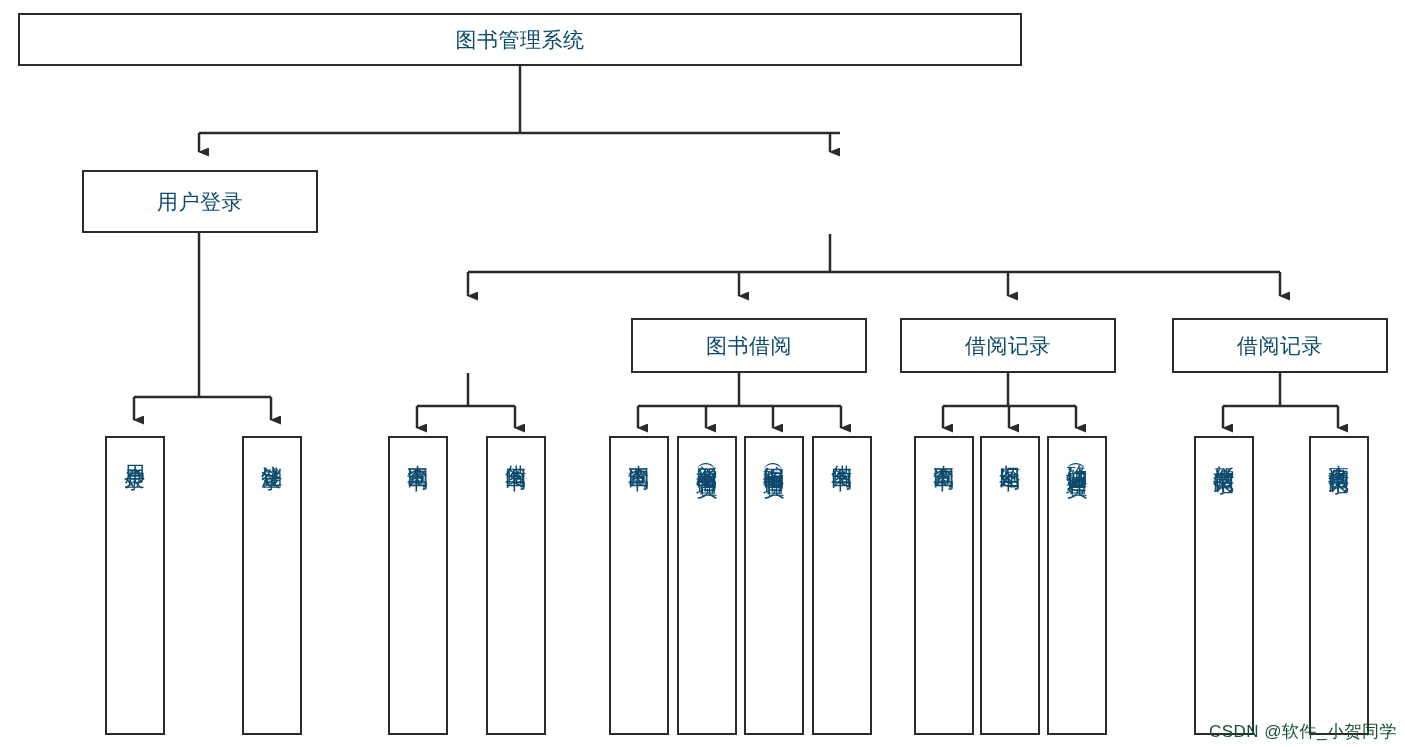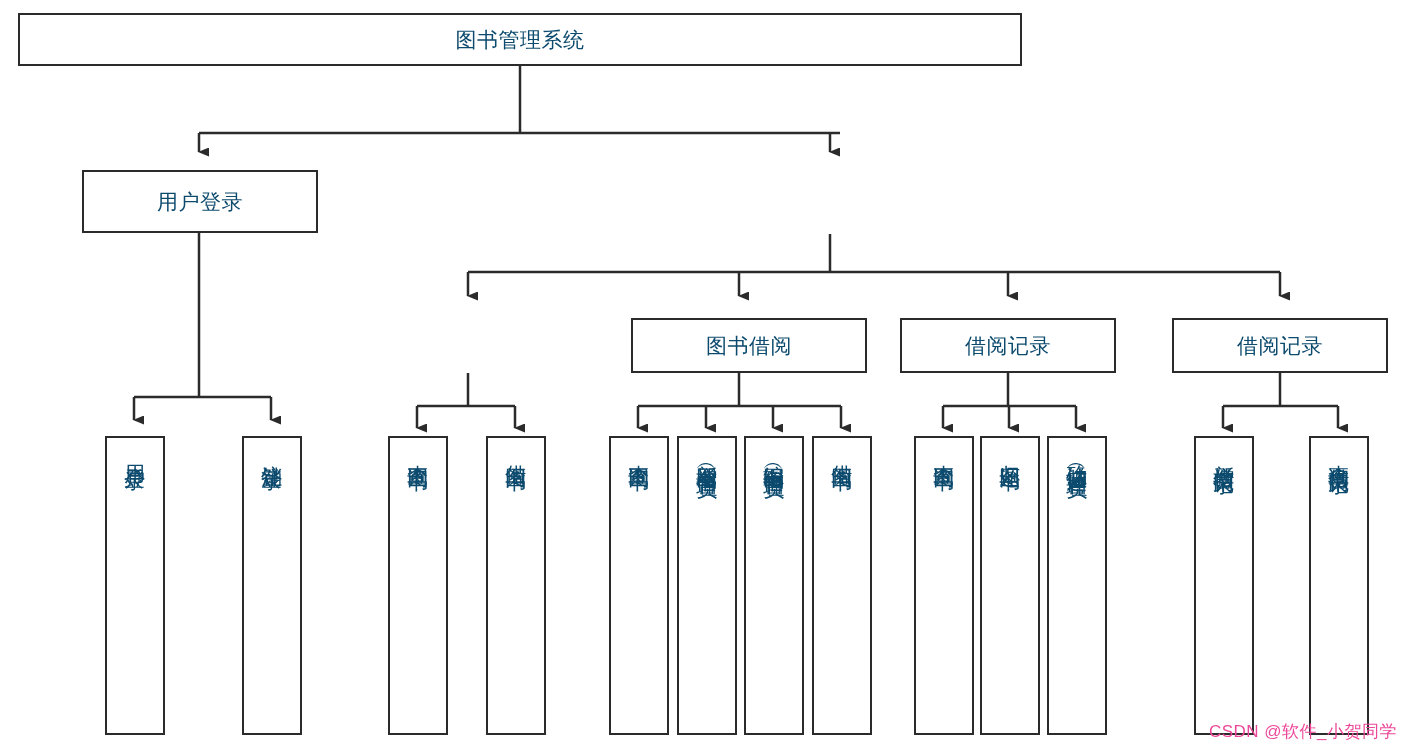--- a/index.html
+++ b/index.html
@@ -56,21 +56,21 @@
   .leaf-box {
     align-items: flex-start;
     justify-content: center;
     padding-top: 6px;
   }
   .watermark {
     position: absolute;
     right: 8px;
     bottom: 4px;
     font-size: 17px;
-    color: #ec4899;
+    color: #14532d;
     white-space: nowrap;
     letter-spacing: 0.5px;
   }
 </style>
 </head>
 <body>
 
 <div id="diagram-root">
 
   <svg class="diagram-canvas" viewBox="0 0 1405 747">

